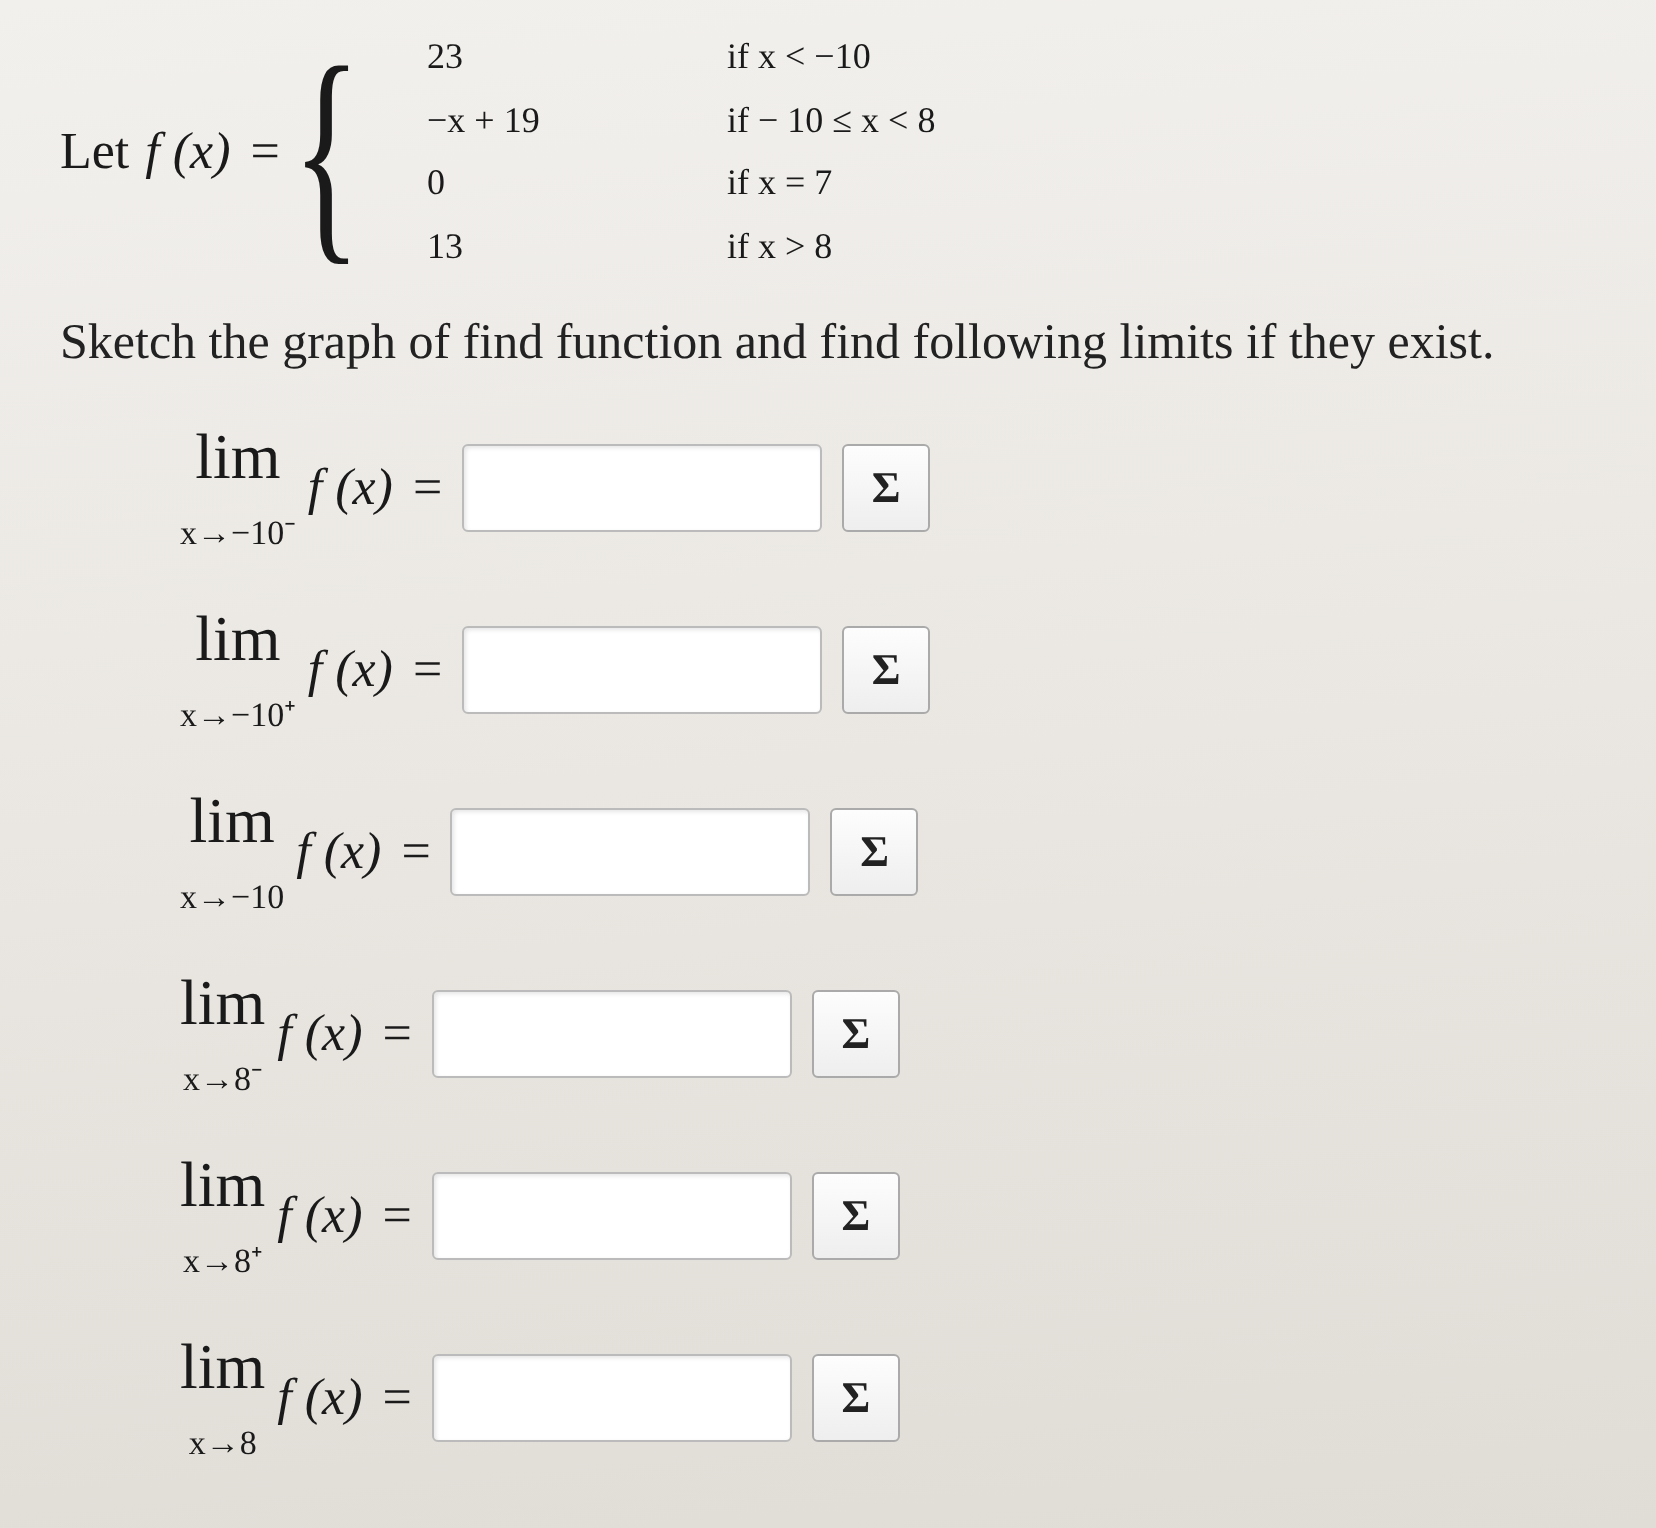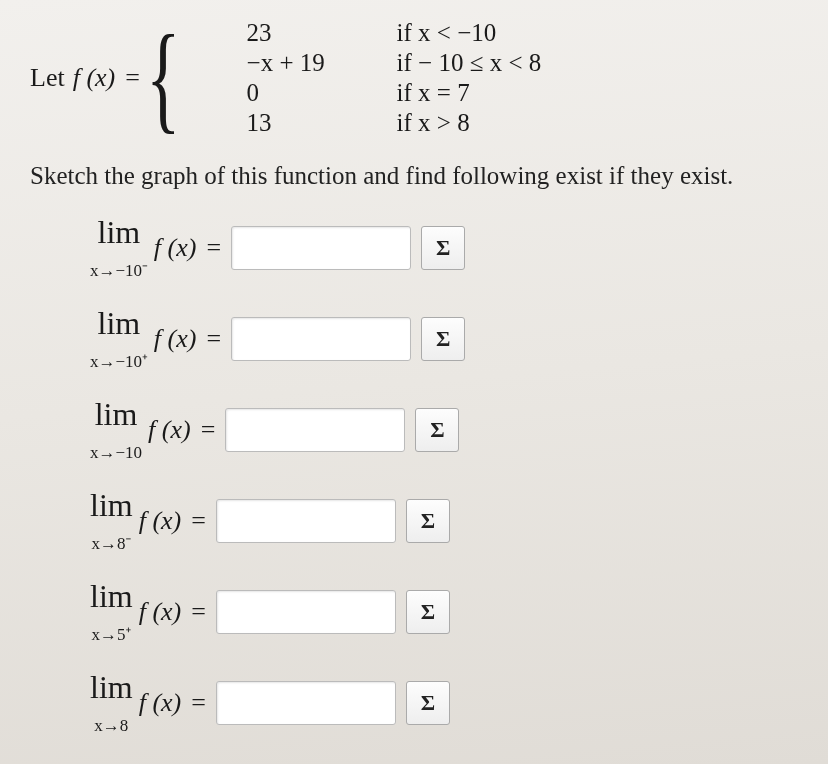--- a/index.html
+++ b/index.html
@@ -40,23 +40,23 @@
     font-size: 120px;
     line-height: 0.85;
     font-weight: 100;
     margin-right: 10px;
     transform: scaleX(0.6);
     transform-origin: left center;
   }
   .cases {
     display: grid;
     grid-template-columns: 150px auto;
-    font-size: 25px;
+    row-gap: 10px;
+    font-size: 18px;
     line-height: 1.2;
-    margin-left: 33px;
   }
   .expr { }
   .cond { }
   .instruction {
     font-size: 25px;
     margin-bottom: 26px;
     color: #222;
   }
   .limits {
     padding-left: 60px;
@@ -137,21 +137,21 @@
 
         <span class="expr">0</span>
         <span class="cond"><span>if </span><span class="ital">x = 7</span></span>
 
         <span class="expr">13</span>
         <span class="cond"><span>if </span><span class="ital">x &gt; 8</span></span>
       </div>
     </div>
   </div>
 
-  <div class="instruction">Sketch the graph of this function and find following exist if they exist.</div>
+  <div class="instruction">Sketch the graph of find function and find following limits if they exist.</div>
 
   <div class="limits">
 
     <div class="limit-row">
       <span class="limit-notation">
         <span class="lim-top">lim</span>
         <span class="lim-bot ital">x→−10⁻</span>
       </span>
       <span class="limit-fx">f (x)</span>
       <span class="limit-eq">=</span>
@@ -188,21 +188,21 @@
       </span>
       <span class="limit-fx">f (x)</span>
       <span class="limit-eq">=</span>
       <input type="text" class="answer-box" style="">
       <button class="sigma-btn">Σ</button>
     </div>
 
     <div class="limit-row">
       <span class="limit-notation">
         <span class="lim-top">lim</span>
-        <span class="lim-bot ital">x→5⁺</span>
+        <span class="lim-bot ital">x→8⁺</span>
       </span>
       <span class="limit-fx">f (x)</span>
       <span class="limit-eq">=</span>
       <input type="text" class="answer-box" style="">
       <button class="sigma-btn">Σ</button>
     </div>
 
     <div class="limit-row">
       <span class="limit-notation">
         <span class="lim-top">lim</span>

